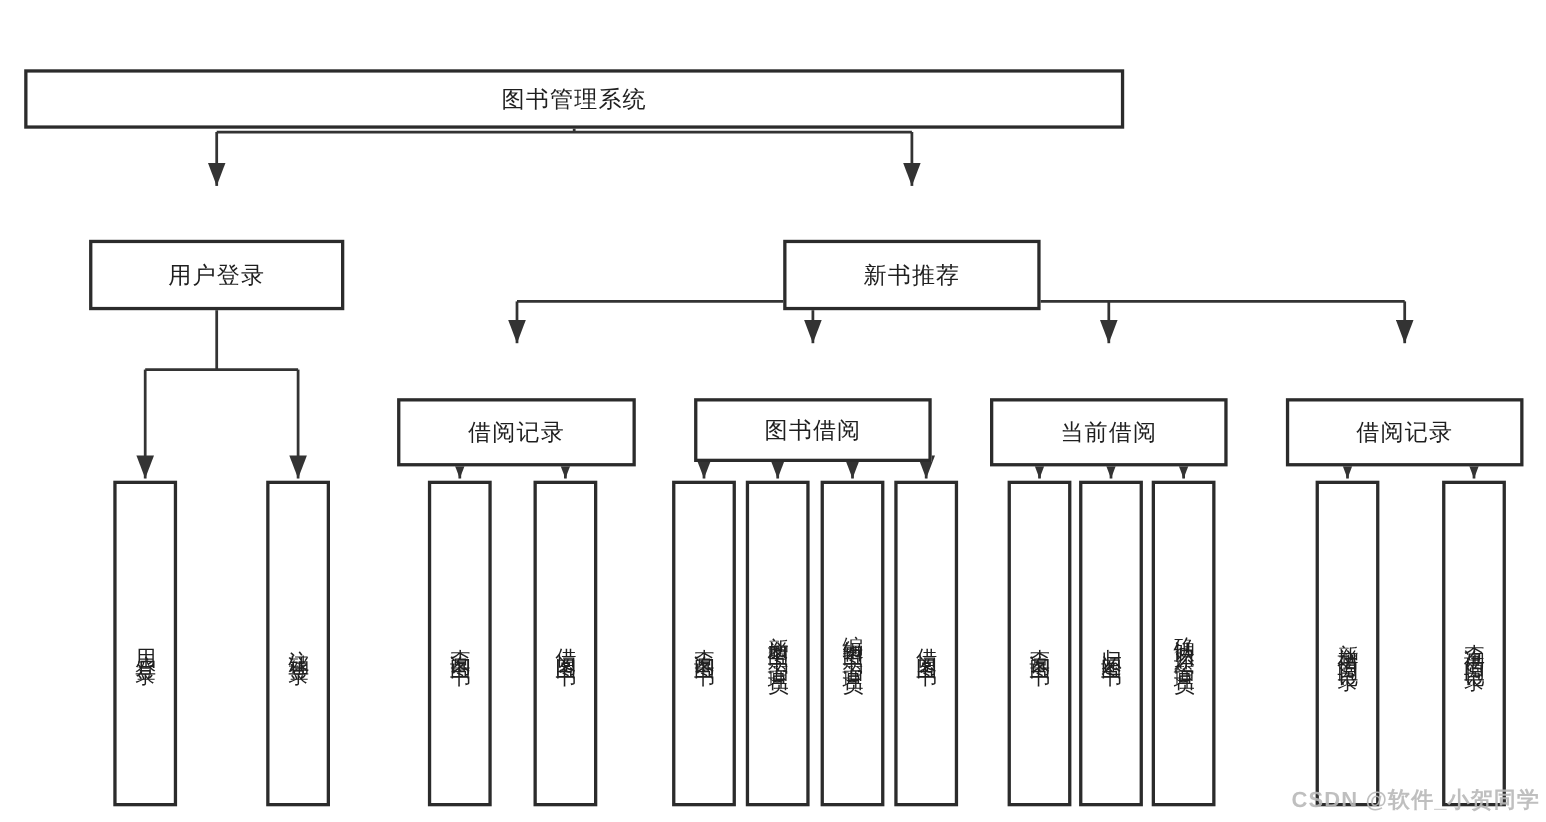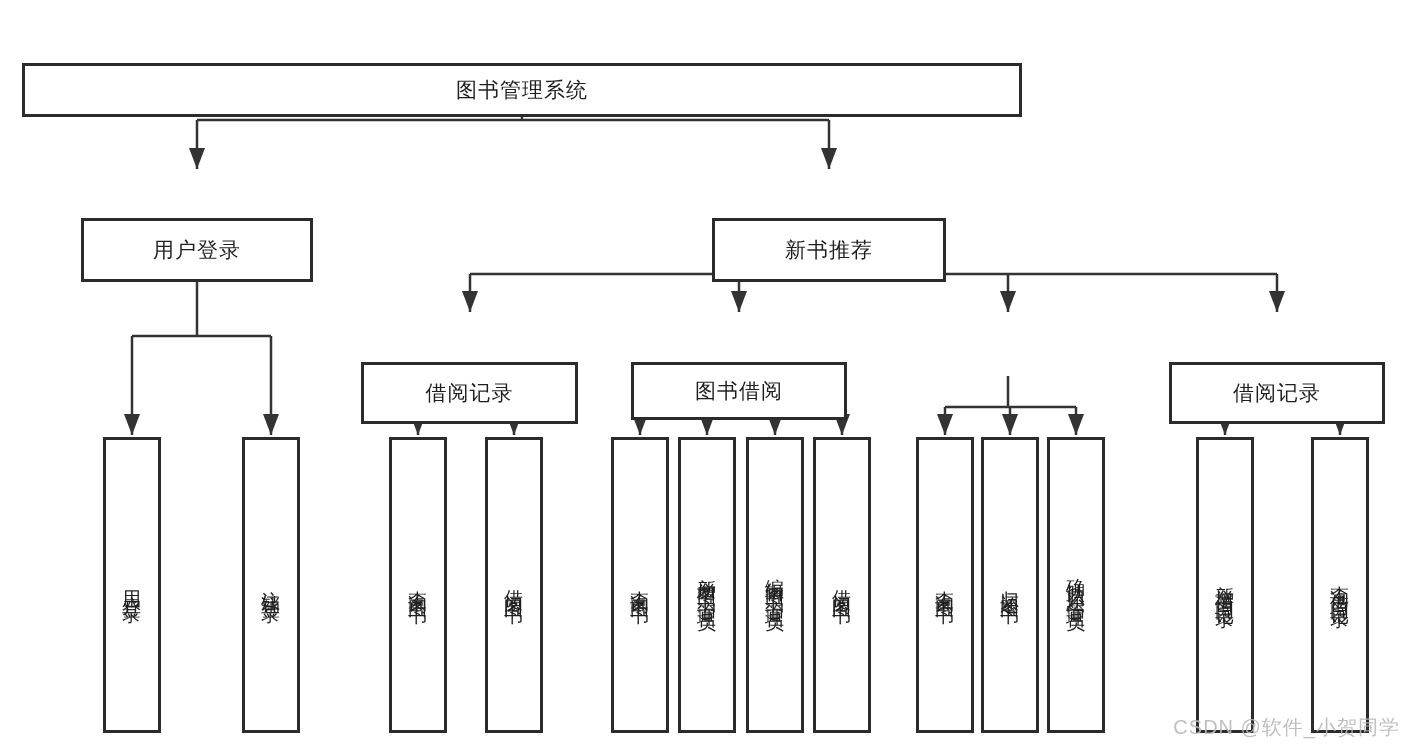--- a/index.html
+++ b/index.html
@@ -36,20 +36,21 @@
   }
   .watermark {
     position: absolute;
     right: 5px;
     top: 714px;
     font-size: 20px;
     color: #b9b9b9;
     letter-spacing: 1px;
     opacity: 0.9;
     white-space: nowrap;
+    font-weight: bold;
   }
 </style>
 </head>
 <body>
 
 <div class="canvas">
 
   <svg class="connectors" width="1405" height="747" viewBox="0 0 1405 747">
     <defs>
       <marker id="arrow" markerUnits="userSpaceOnUse" markerWidth="22" markerHeight="16" refX="21" refY="8" orient="auto">
@@ -110,20 +111,23 @@
   <div class="node hbox" style="left:712px;top:170px;width:234px;height:64px">
     <span>新书推荐</span>
   </div>
 
   <div class="node hbox" style="left:361px;top:314px;width:217px;height:62px">
     <span>借阅记录</span>
   </div>
   <div class="node hbox" style="left:631px;top:314px;width:216px;height:58px">
     <span>图书借阅</span>
   </div>
+  <div class="node hbox" style="left:900px;top:314px;width:216px;height:62px">
+    <span>当前借阅</span>
+  </div>
   <div class="node hbox" style="left:1169px;top:314px;width:216px;height:62px">
     <span>借阅记录</span>
   </div>
 
   <div class="node vbox" style="left:103px;top:437px;width:58px;height:296px">
     <span>用户登录</span>
   </div>
   <div class="node vbox" style="left:242px;top:437px;width:58px;height:296px">
     <span>注销登录</span>
   </div>

